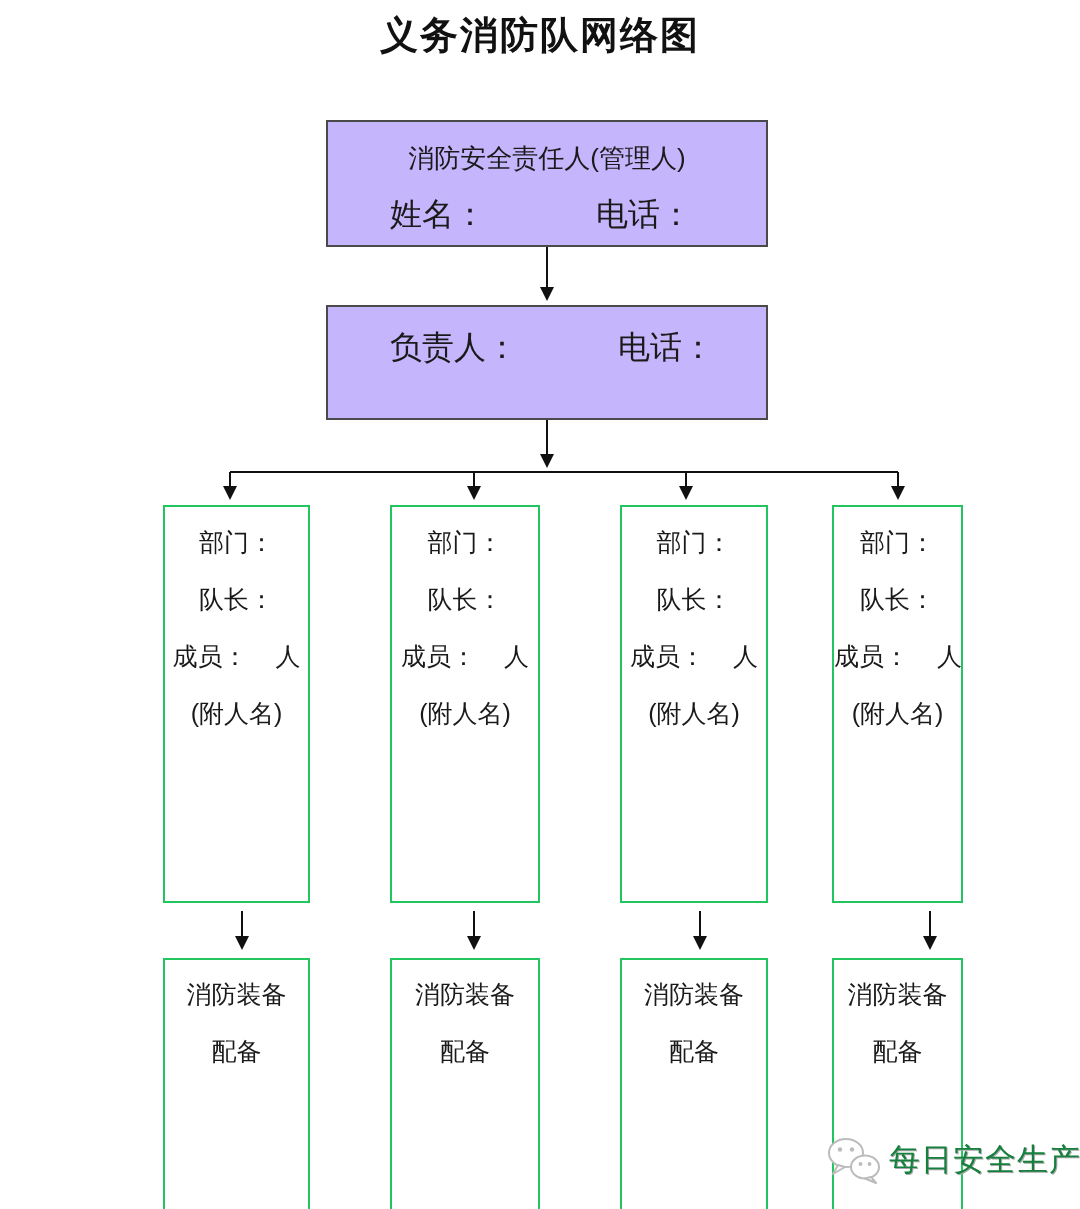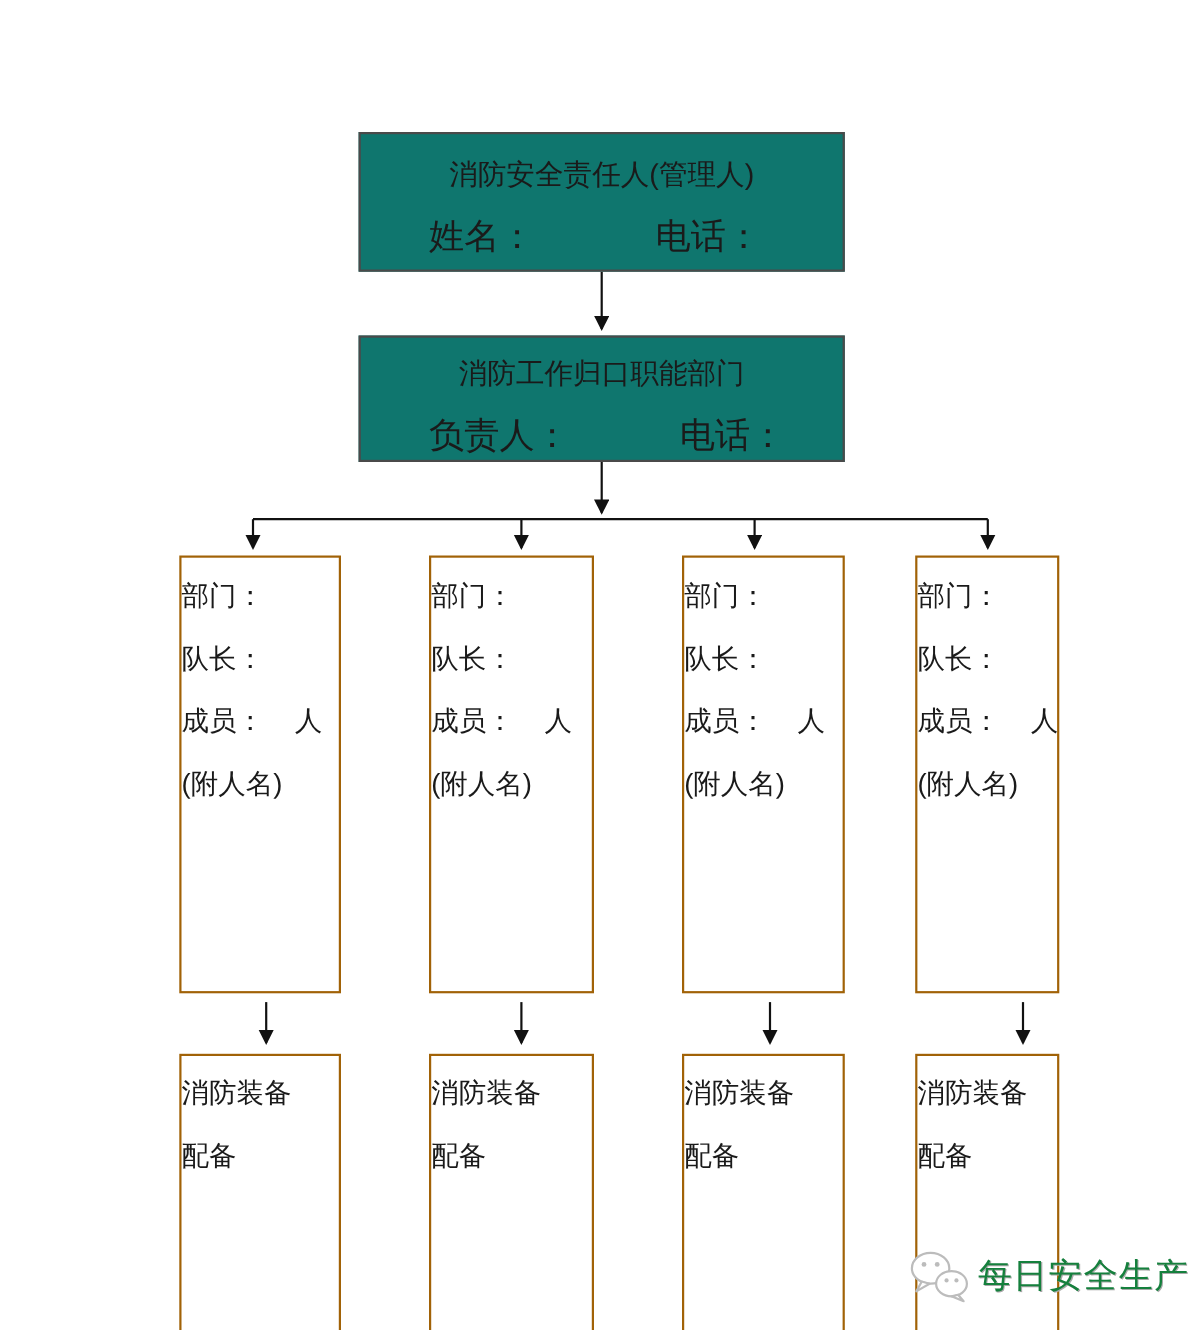--- a/index.html
+++ b/index.html
@@ -26,21 +26,21 @@
     font-weight: bold;
     letter-spacing: 2px;
     color: #111111;
   }
   
   .wide-box {
     position: absolute;
     left: 326px;
     width: 442px;
     border: 2px solid #4a4a4a;
-    background: #0f766e;
+    background: #c4b5fd;
     box-sizing: border-box;
   }
   .box-top { top: 120px; height: 127px; }
   .box-func { top: 305px; height: 115px; }
   .wide-box .heading {
     margin-top: 20px;
     text-align: center;
     font-size: 26px;
     line-height: 32px;
   }
@@ -54,23 +54,24 @@
   }
   .box-top  .fields { column-gap: 110px; }
   .box-func .fields { column-gap: 100px; }
   
   .col1 { left: 163px; width: 147px; }
   .col2 { left: 390px; width: 150px; }
   .col3 { left: 620px; width: 148px; }
   .col4 { left: 832px; width: 131px; }
   .dept-box, .equip-box {
     position: absolute;
-    border: 2px solid #a16207;
+    border: 2px solid #22c55e;
     background: #ffffff;
     box-sizing: border-box;
+    text-align: center;
   }
   .dept-box  { top: 505px; height: 398px; padding-top: 7px; }
   .equip-box { top: 958px; height: 269px; padding-top: 6px; }
   .box-line {
     height: 57px;
     line-height: 57px;
     font-size: 25px;
     white-space: nowrap;
   }
   .members-gap { margin-left: 28px; }
@@ -97,20 +98,21 @@
     color: #15803d;
     text-shadow: 1px 1px 0 #a8a8a8;
     white-space: nowrap;
   }
 </style>
 </head>
 <body>
 
 <div class="canvas">
 
+  <div class="title">义务消防队网络图</div>
 
   <svg class="connectors" width="1080" height="1209" viewBox="0 0 1080 1209">
     <defs>
       <marker id="ah" markerUnits="userSpaceOnUse" markerWidth="16" markerHeight="16" refX="12" refY="7" orient="auto">
         <path d="M0,0 L14,7 L0,14 Z" fill="#111111"></path>
       </marker>
     </defs>
 
     <line x1="547" y1="247" x2="547" y2="299" stroke="#111111" stroke-width="2" marker-end="url(#ah)"></line>
 
@@ -131,21 +133,20 @@
 
   <div class="wide-box box-top">
     <div class="heading">消防安全责任人(管理人)</div>
     <div class="fields">
       <span>姓名：</span>
       <span>电话：</span>
     </div>
   </div>
 
   <div class="wide-box box-func">
-    <div class="heading">消防工作归口职能部门</div>
     <div class="fields">
       <span>负责人：</span>
       <span>电话：</span>
     </div>
   </div>
 
   <div class="dept-box col1">
     <div class="box-line">部门：</div>
     <div class="box-line">队长：</div>
     <div class="box-line"><span>成员：</span><span class="members-gap">人</span></div>

